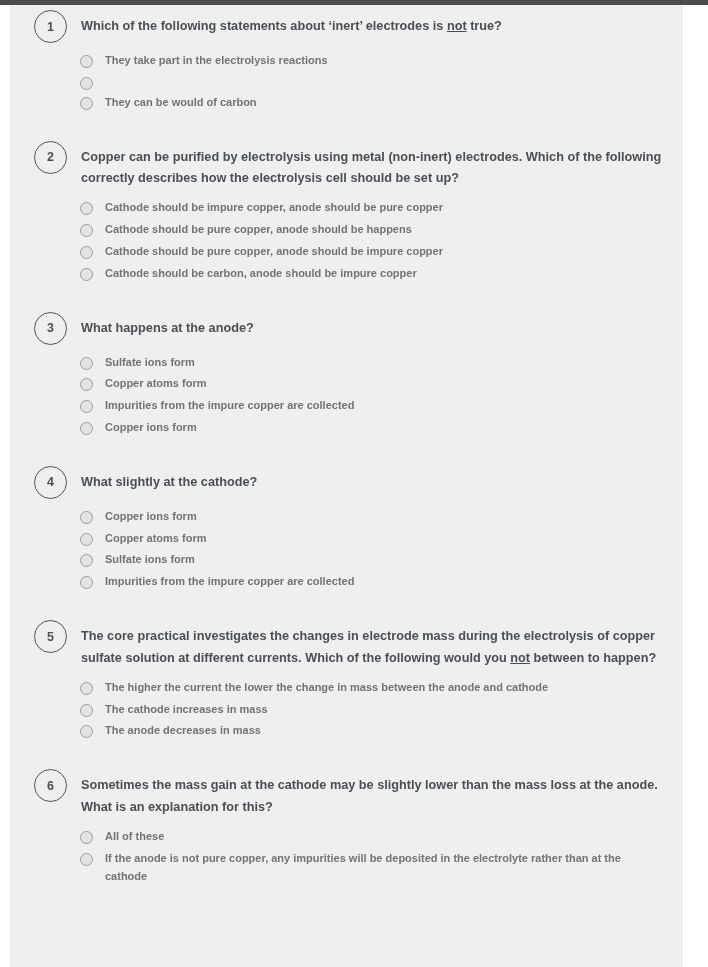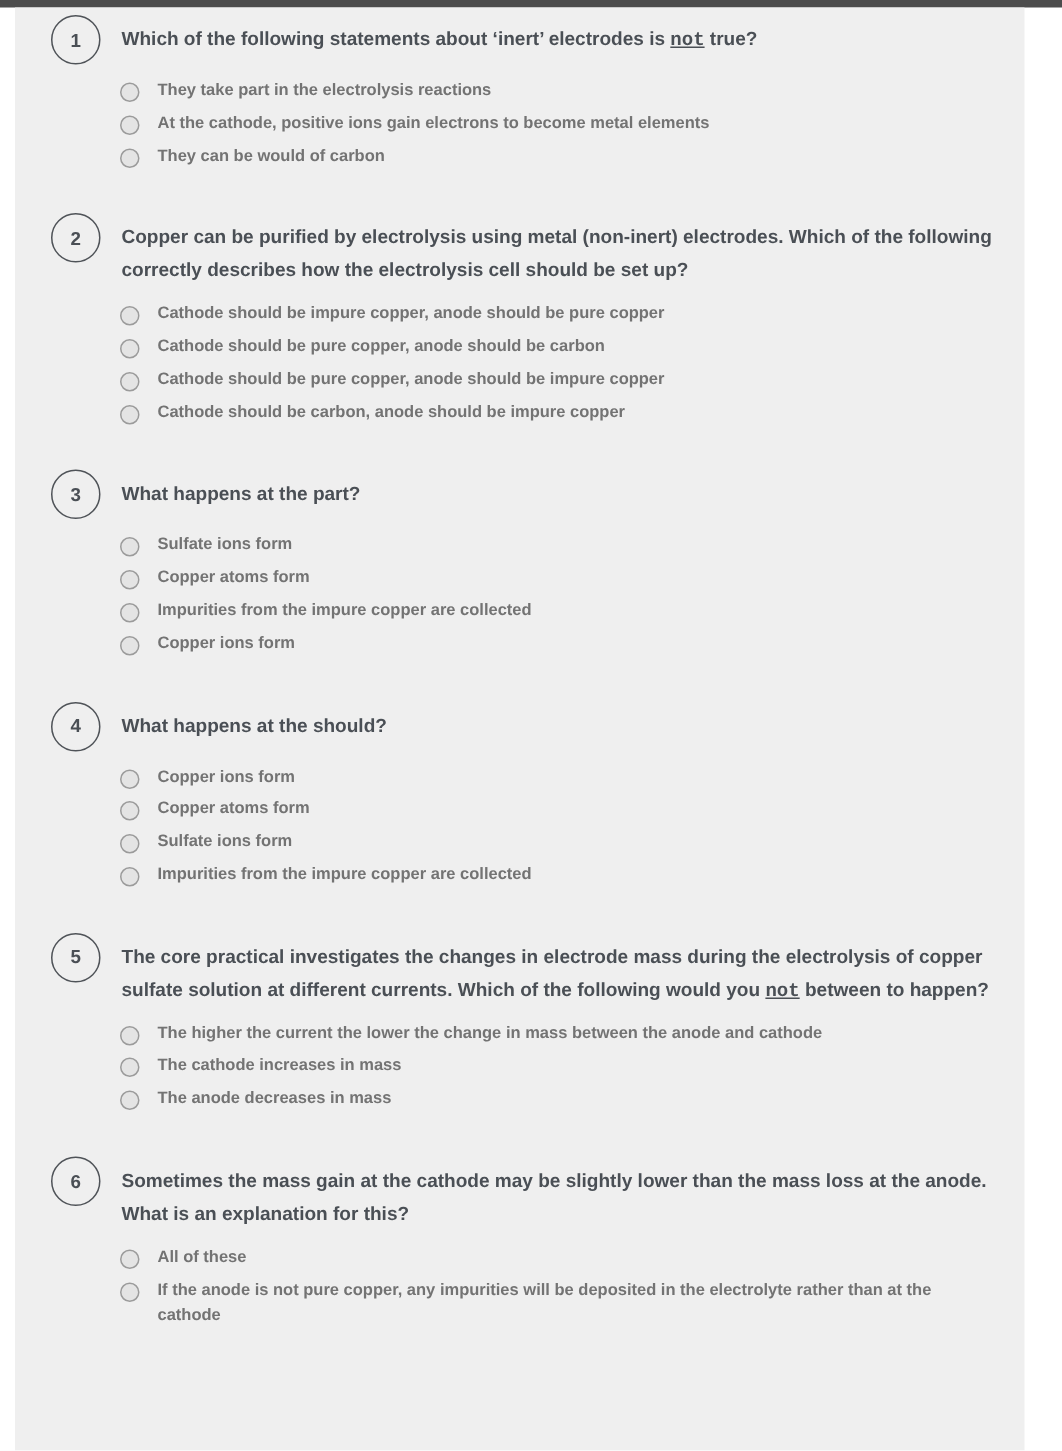--- a/index.html
+++ b/index.html
@@ -77,21 +77,20 @@
     margin-left: 14px;
     font-size: 12.7px;
     font-weight: 700;
     color: #4a4f55;
     line-height: 1.72;
     padding-top: 1px;
     max-width: 595px;
   }
   .q-text u {
     text-decoration: underline;
-    font-family: Liberation Mono, monospace;
   }
 
   .options {
     margin: 9px 0 0 0;
     padding-left: 70px;
     list-style: none;
   }
 
   .option {
     display: flex;
@@ -132,56 +131,55 @@
             <div class="q-number">1</div>
             <div class="q-text"><span>Which of the following statements about ‘inert’ electrodes is </span><u>not</u><span> true?</span></div>
           </div>
           <ul class="options">
             <li class="option">
               <span class="radio"></span>
               <span class="option-label">They take part in the electrolysis reactions</span>
             </li>
             <li class="option">
               <span class="radio"></span>
-              <span class="option-label">At the cathode, positive ions gain electrons to become metal elements</span>
             </li>
             <li class="option">
               <span class="radio"></span>
               <span class="option-label">They can be would of carbon</span>
             </li>
           </ul>
         </div>
         <div class="question-block" style="padding-top: 30px;">
           <div class="q-header">
             <div class="q-number">2</div>
             <div class="q-text"><span>Copper can be purified by electrolysis using metal (non-inert) electrodes. Which of the following correctly describes how the electrolysis cell should be set up?</span></div>
           </div>
           <ul class="options">
             <li class="option">
               <span class="radio"></span>
               <span class="option-label">Cathode should be impure copper, anode should be pure copper</span>
             </li>
             <li class="option">
               <span class="radio"></span>
-              <span class="option-label">Cathode should be pure copper, anode should be carbon</span>
+              <span class="option-label">Cathode should be pure copper, anode should be happens</span>
             </li>
             <li class="option">
               <span class="radio"></span>
               <span class="option-label">Cathode should be pure copper, anode should be impure copper</span>
             </li>
             <li class="option">
               <span class="radio"></span>
               <span class="option-label">Cathode should be carbon, anode should be impure copper</span>
             </li>
           </ul>
         </div>
         <div class="question-block" style="padding-top: 30px;">
           <div class="q-header">
             <div class="q-number">3</div>
-            <div class="q-text"><span>What happens at the part?</span></div>
+            <div class="q-text"><span>What happens at the anode?</span></div>
           </div>
           <ul class="options">
             <li class="option">
               <span class="radio"></span>
               <span class="option-label">Sulfate ions form</span>
             </li>
             <li class="option">
               <span class="radio"></span>
               <span class="option-label">Copper atoms form</span>
             </li>
@@ -191,21 +189,21 @@
             </li>
             <li class="option">
               <span class="radio"></span>
               <span class="option-label">Copper ions form</span>
             </li>
           </ul>
         </div>
         <div class="question-block" style="padding-top: 30px;">
           <div class="q-header">
             <div class="q-number">4</div>
-            <div class="q-text"><span>What happens at the should?</span></div>
+            <div class="q-text"><span>What slightly at the cathode?</span></div>
           </div>
           <ul class="options">
             <li class="option">
               <span class="radio"></span>
               <span class="option-label">Copper ions form</span>
             </li>
             <li class="option">
               <span class="radio"></span>
               <span class="option-label">Copper atoms form</span>
             </li>

